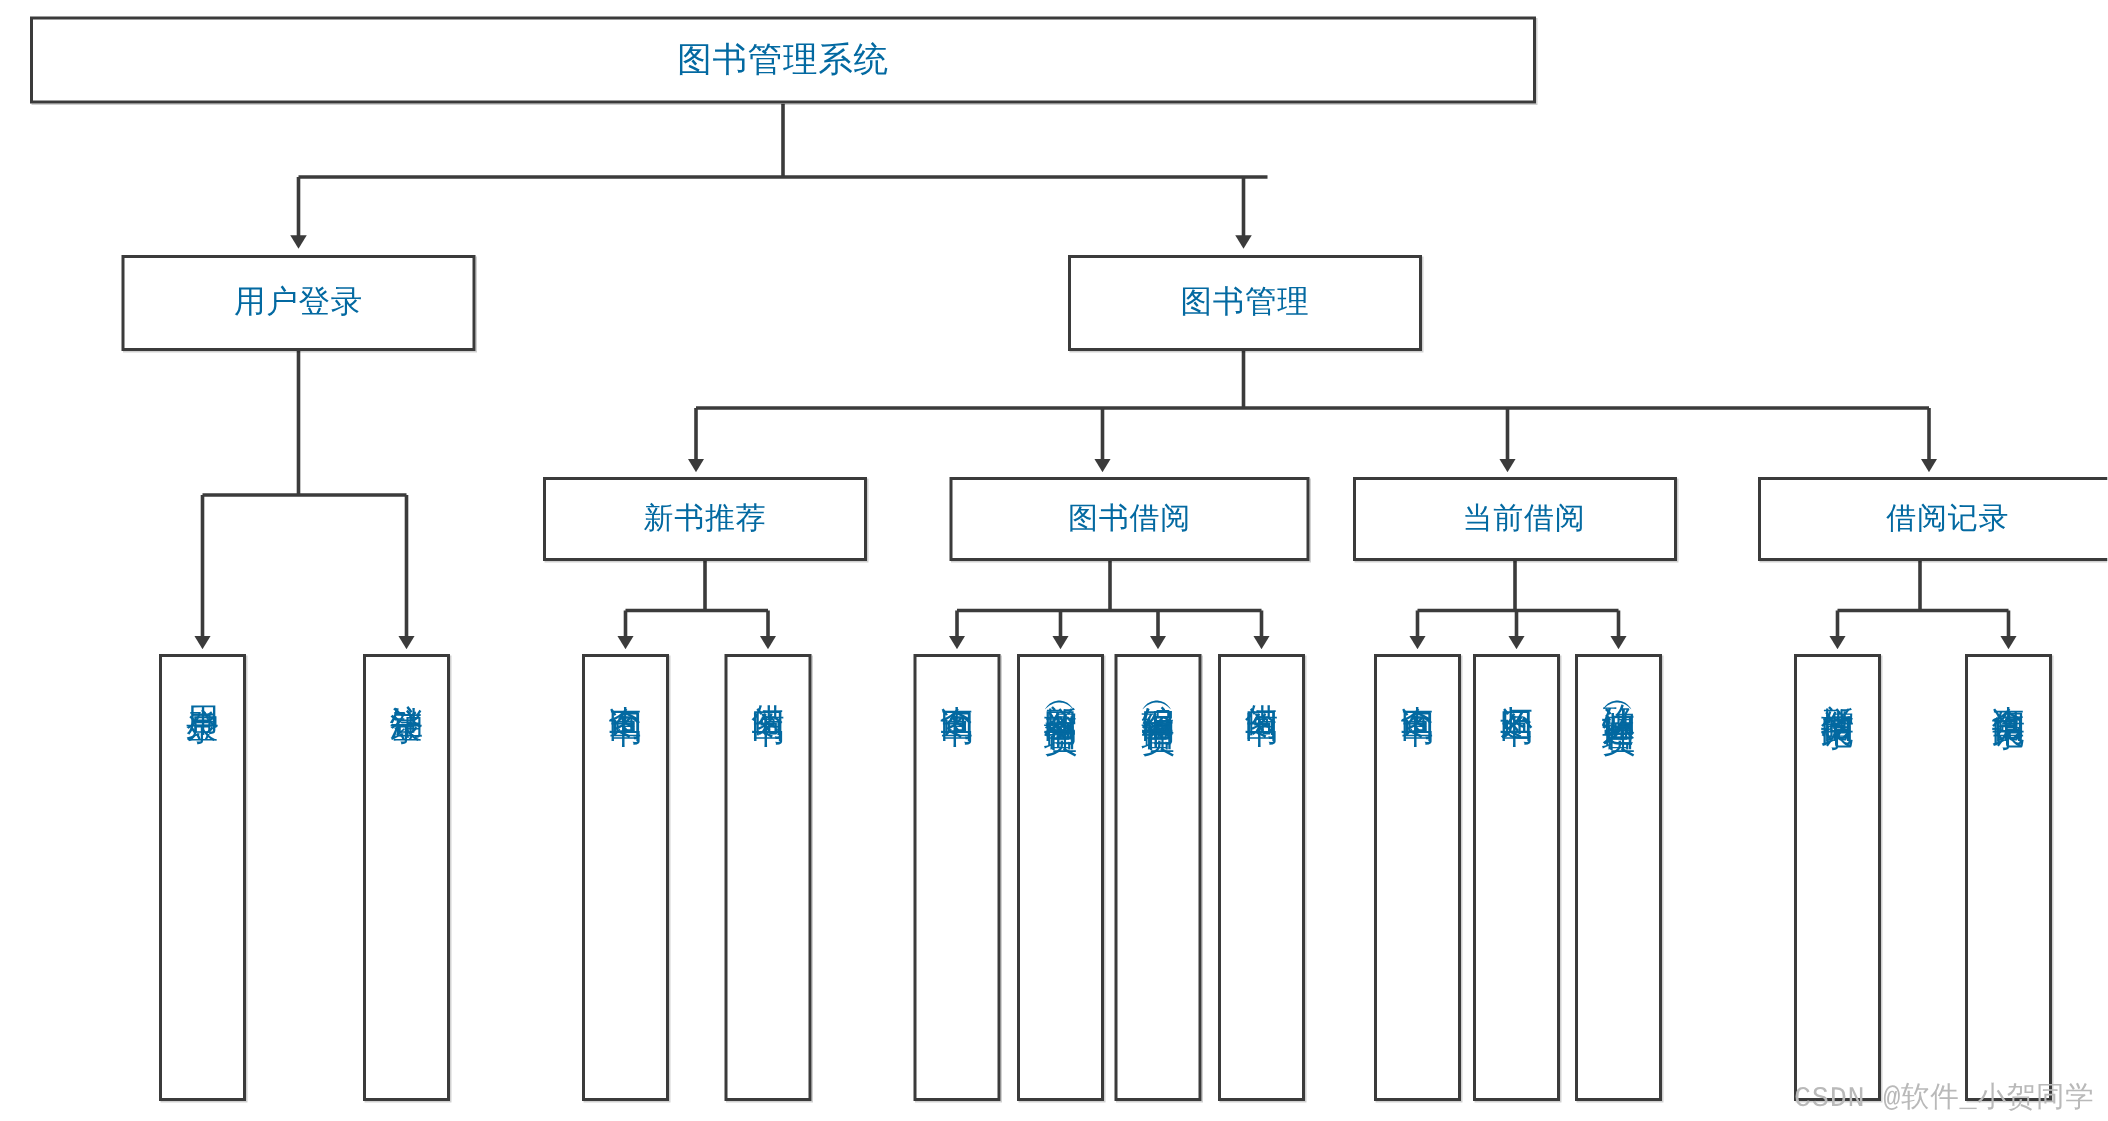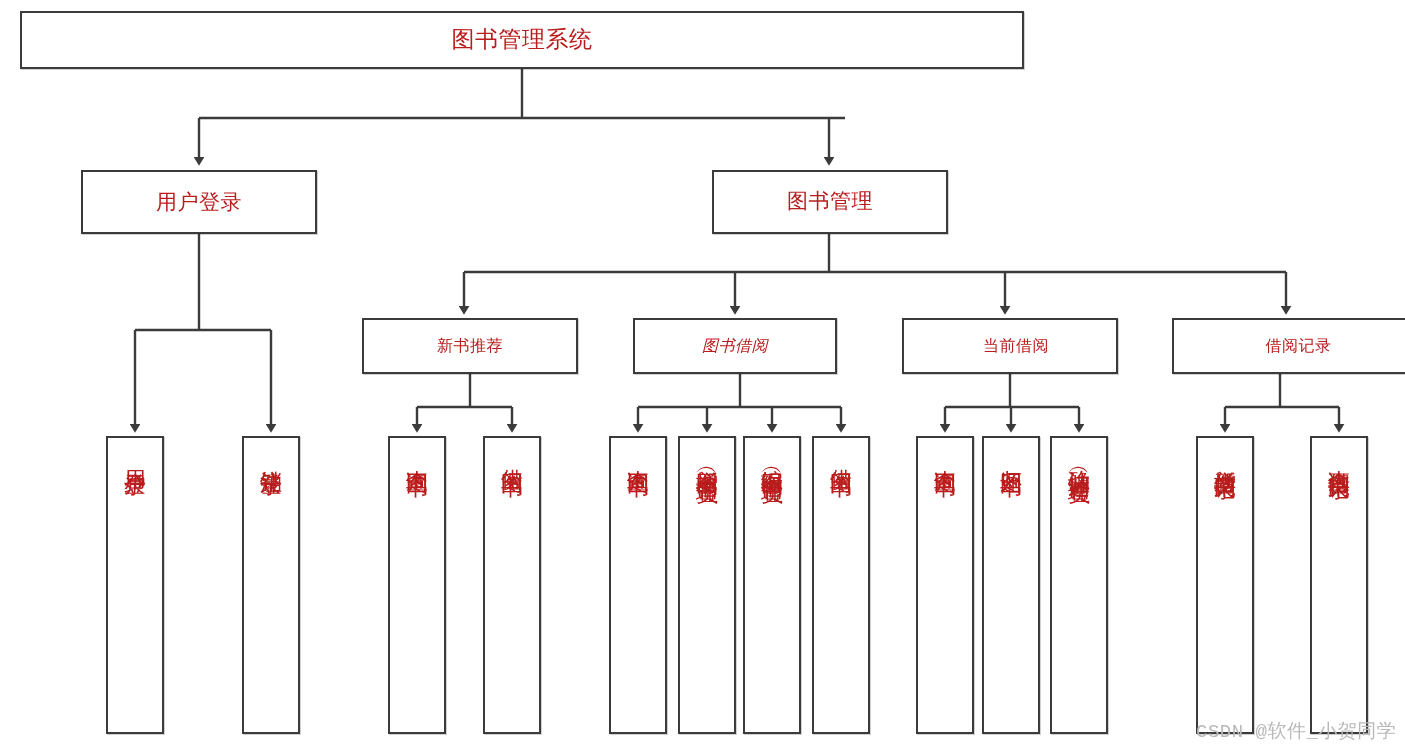--- a/index.html
+++ b/index.html
@@ -26,32 +26,32 @@
     pointer-events: none;
   }
   .node {
     position: absolute;
     box-sizing: border-box;
     border: 2px solid #3b3b3b;
     background: #ffffff;
     display: flex;
     align-items: center;
     justify-content: center;
-    color: #b91c1c;
+    color: #0369a1;
     box-shadow: 1px 1px 0 rgba(0,0,0,0.18);
   }
   .node .label {
     display: block;
     text-align: center;
     line-height: 1.12;
     letter-spacing: 0.5px;
   }
   .node.root .label { font-size: 23px; }
   .node.level2 .label { font-size: 21px; }
-  .node.level3 .label { font-size: 16px; }
+  .node.level3 .label { font-size: 20px; }
   .node.leaf {
     align-items: flex-start;
     padding-top: 14px;
   }
   .node.leaf .label {
     writing-mode: vertical-rl;
     text-orientation: upright;
     font-size: 22px;
     line-height: 1.18;
     letter-spacing: 2px;
@@ -128,21 +128,21 @@
   <div class="node level2" style="left:81px; top:170px; width:236px; height:64px;">
     <span class="label">用户登录</span>
   </div>
   <div class="node level2" style="left:712px; top:170px; width:236px; height:64px;font-family:Liberation Serif, serif;">
     <span class="label">图书管理</span>
   </div>
 
   <div class="node level3" style="left:362px; top:318px; width:216px; height:56px;">
     <span class="label">新书推荐</span>
   </div>
-  <div class="node level3" style="left:633px; top:318px; width:204px; height:56px;font-style:italic;">
+  <div class="node level3" style="left:633px; top:318px; width:240px; height:56px;">
     <span class="label">图书借阅</span>
   </div>
   <div class="node level3" style="left:902px; top:318px; width:216px; height:56px;padding-left:12px;">
     <span class="label">当前借阅</span>
   </div>
   <div class="node level3" style="left:1172px; top:318px; width:253px; height:56px;">
     <span class="label">借阅记录</span>
   </div>
 
   <div class="node leaf" style="left:106px; top:436px; width:58px; height:298px;">

